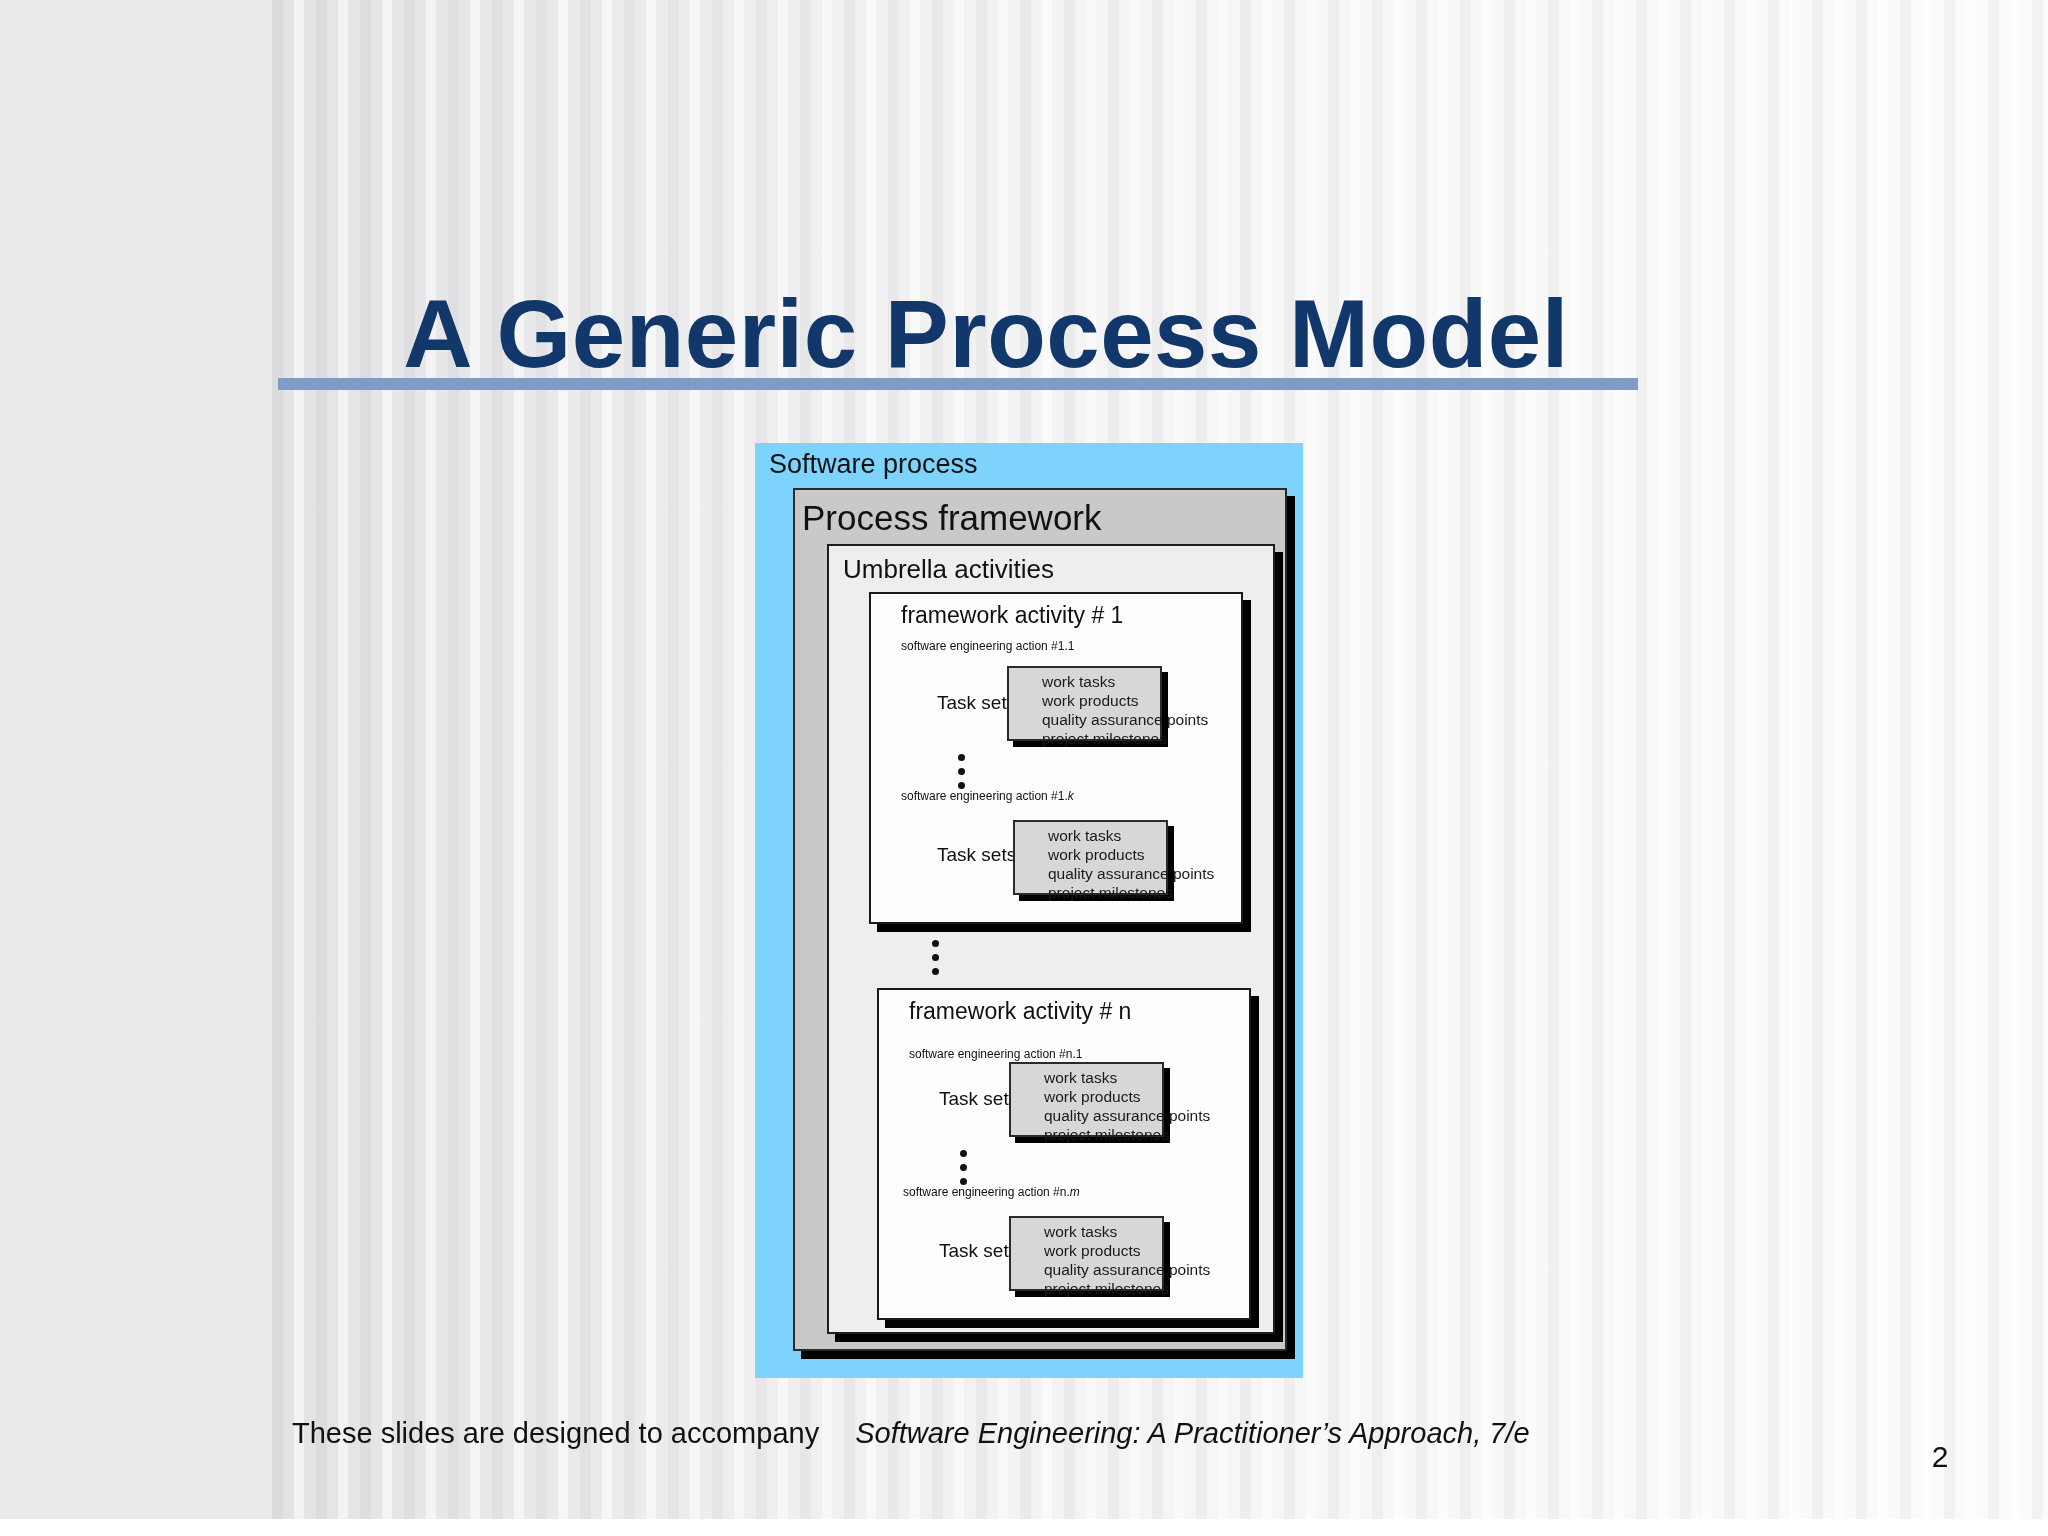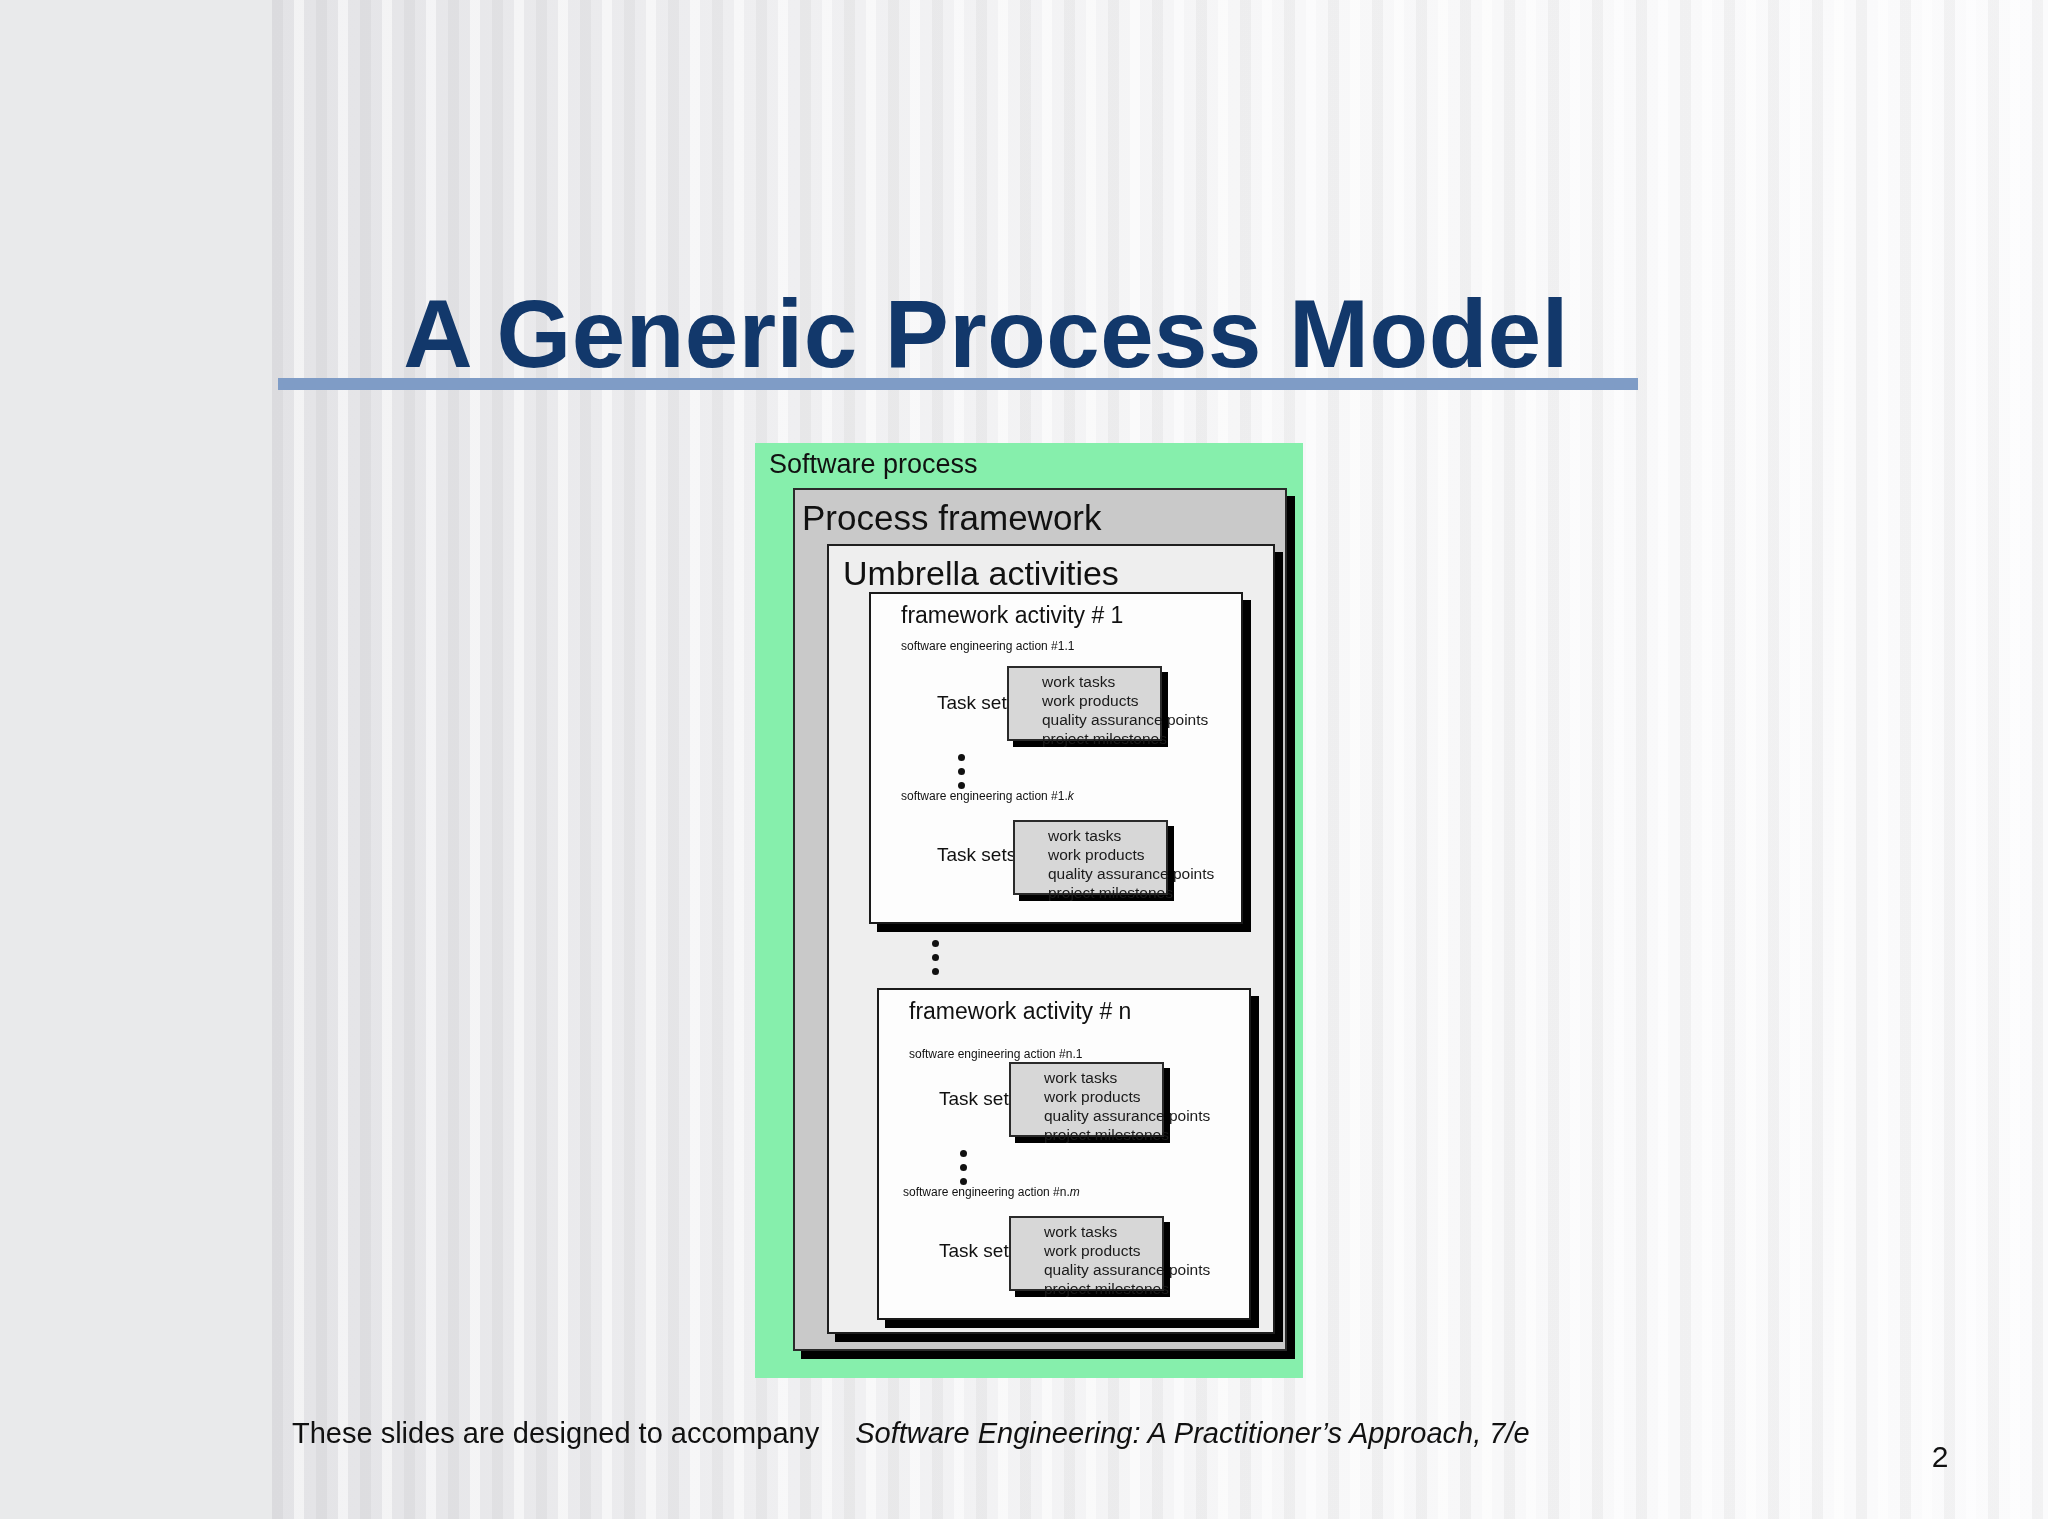--- a/index.html
+++ b/index.html
@@ -98,21 +98,21 @@
   }
   #footer .it { font-style: italic; margin-left: 28px; }
 
   
   #diagram {
     position: absolute;
     left: 755px;
     top: 443px;
     width: 548px;
     height: 935px;
-    background: #86efac;
+    background: #7dd3fc;
     font-family: "Liberation Sans", sans-serif;
     color: #111;
   }
 
   .sw-label {
     position: absolute;
     left: 14px;
     top: 6px;
     font-size: 27px;
     color: #111;
@@ -152,21 +152,21 @@
     position: absolute;
     left: 32px; top: 54px;
     width: 448px; height: 790px;
     background: #eeeeee;
     border: 2px solid #1e1e1e;
     box-sizing: border-box;
   }
   .ua-label {
     position: absolute;
     left: 14px; top: 8px;
-    font-size: 34px;
+    font-size: 26px;
     white-space: nowrap;
   }
 
   
   .fa-shadow {
     position: absolute;
     background: #000;
   }
   .fa-box {
     position: absolute;

